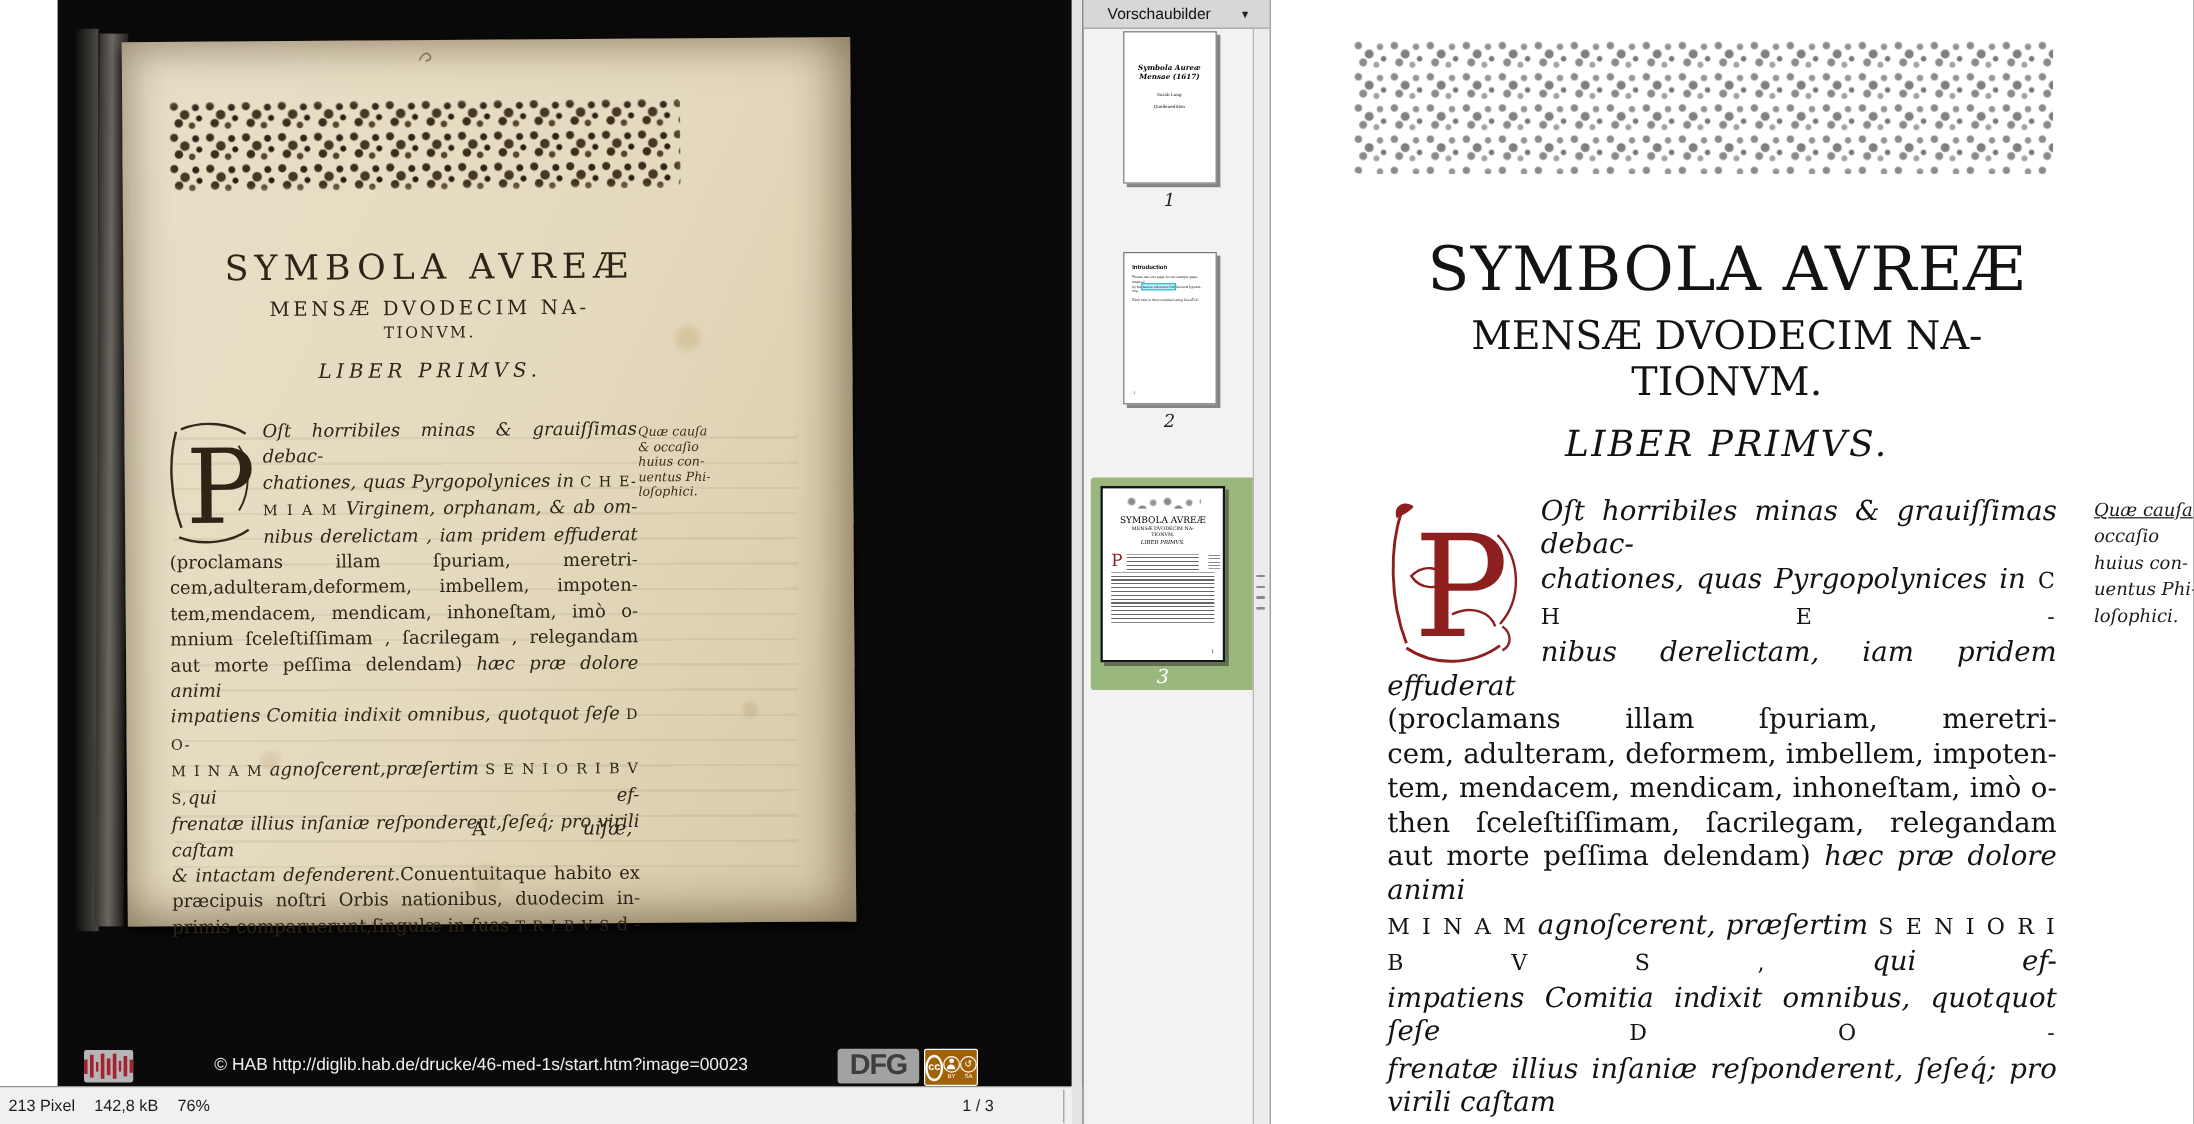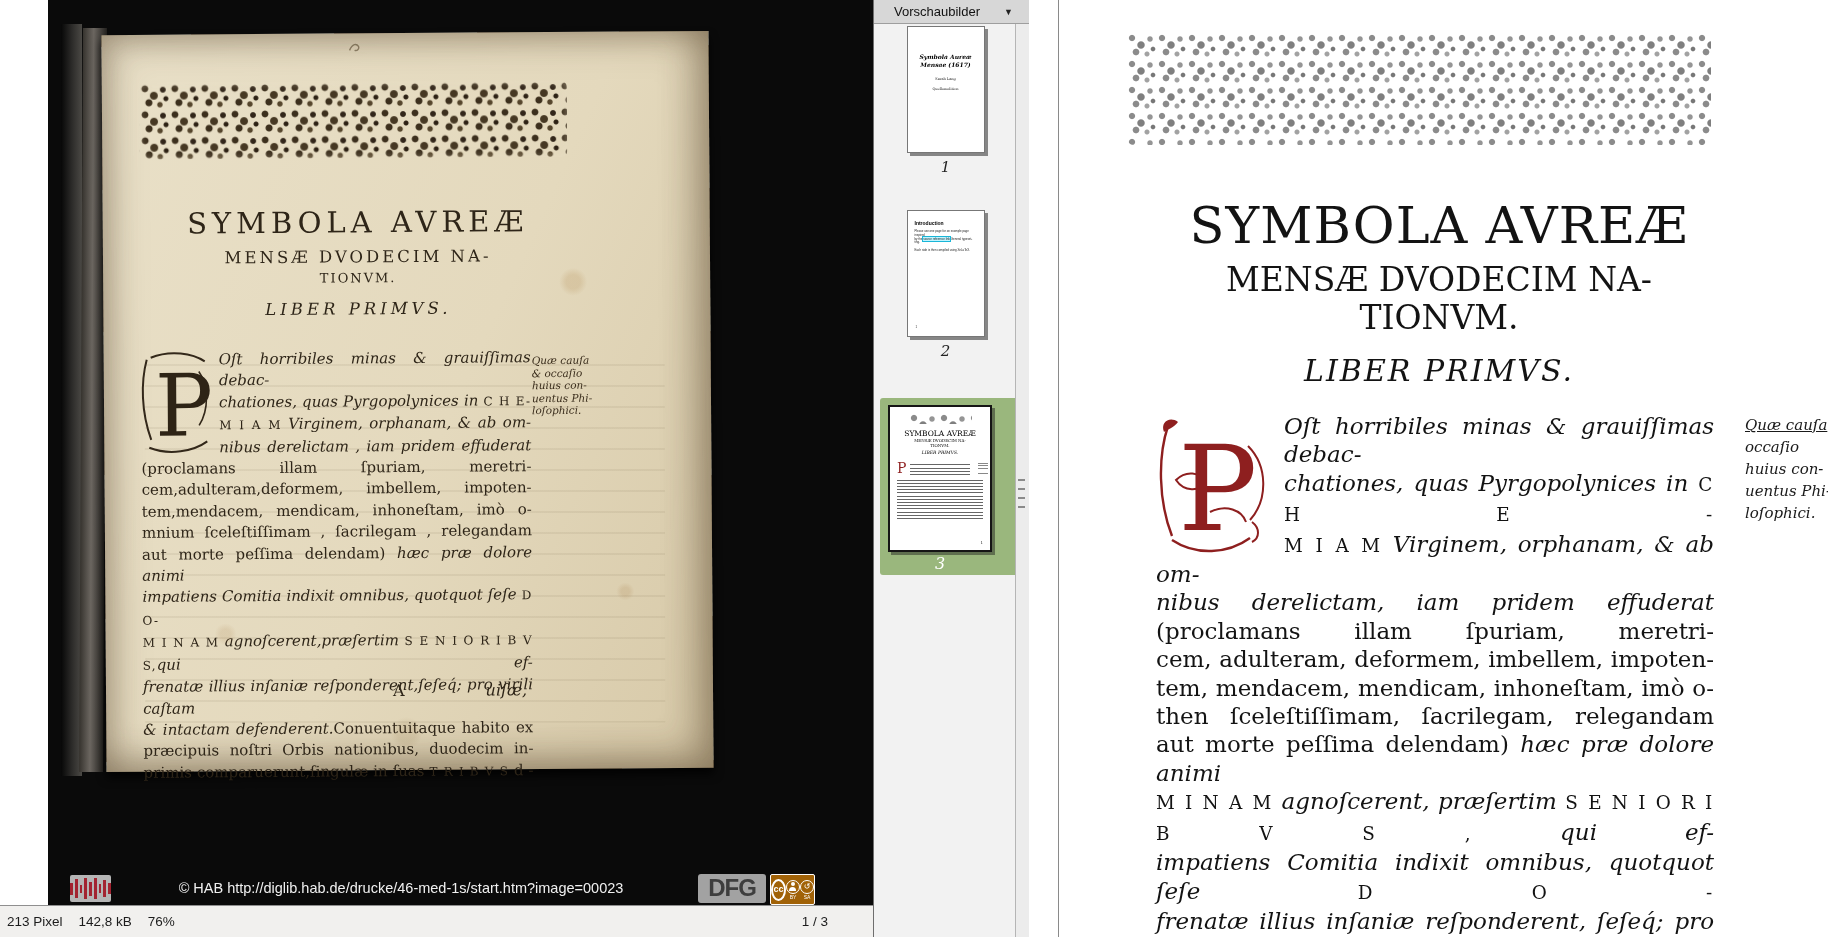--- a/index.html
+++ b/index.html
@@ -78,21 +78,21 @@
 
   
   .statusbar{position:absolute;left:0;top:905px;width:893px;height:32px;background:#f1f0ee;
     border-top:1px solid #8f8f8f;font-size:13.5px;color:#1c1c1c;}
   .statusbar .grp{position:absolute;left:7px;top:8px;display:flex;gap:16px;}
   .status-page{position:absolute;left:755px;top:8px;width:120px;text-align:center;}
   .status-div{position:absolute;left:886px;top:2px;bottom:2px;width:1px;background:#9a9a9a;}
 
   
   .gutter{position:absolute;left:893px;top:0;width:9px;height:937px;background:#e3e3e3;}
-  .panel{position:absolute;left:873px;top:0;width:156px;height:937px;background:#f2f2f2;
+  .panel{position:absolute;left:902px;top:0;width:156px;height:937px;background:#f2f2f2;
     border-left:1px solid #6e6e6e;box-sizing:border-box;}
   .panel-header{position:relative;height:24px;background:#d7d7d7;border-bottom:1px solid #9e9e9e;
     display:flex;align-items:center;justify-content:space-between;padding:0 16px 0 20px;box-sizing:border-box;}
   .panel-header .hl{font-size:13px;color:#111;}
   .panel-header .arr{font-size:9px;color:#222;}
   .splitter{position:absolute;right:0;top:24px;bottom:0;width:13px;background:#ececec;
     border-left:1px solid #b5b5b5;}
   .splitter .grip{position:absolute;left:2px;top:452px;width:7px;height:32px;
     background:repeating-linear-gradient(0deg,#8a8a8a 0 2px,transparent 2px 9px);}
   .thumb-slot{position:absolute;left:0;width:143px;text-align:center;}
@@ -339,21 +339,20 @@
           <path d="M92,30 C112,50 112,84 94,104" stroke="#8e1f1f" stroke-width="2" fill="none"></path>
           <path d="M96,106 C104,112 104,122 96,126" stroke="#8e1f1f" stroke-width="2" fill="none"></path>
           <path d="M20,64 C30,54 44,56 50,66 C44,76 28,76 20,64 Z" fill="none" stroke="#8e1f1f" stroke-width="2"></path>
           <path d="M54,96 C70,88 86,94 90,106" stroke="#8e1f1f" stroke-width="2" fill="none"></path>
           <text x="22" y="114" font-family="DejaVu Serif, serif" font-size="118" fill="#8e1f1f">P</text>
         </svg>
       </div>
       <div>
           <div class="tline"><span class="it">Oſt horribiles minas &amp; grauiſſimas debac-</span></div>
           <div class="tline"><span class="it">chationes, quas Pyrgopolynices in </span><span class="sc">C H E -</span></div>
-          <div class="tline"><span class="sc">M I A M </span><span class="it">Virginem, orphanam, &amp; ab om-</span></div>
           <div class="tline"><span class="it">nibus derelictam, iam pridem effuderat</span></div>
           <div class="tline"><span>(proclamans illam ſpuriam, meretri-</span></div>
           <div class="tline"><span>cem, adulteram, deformem, imbellem, impoten-</span></div>
           <div class="tline"><span>tem, mendacem, mendicam, inhoneſtam, imò o-</span></div>
           <div class="tline"><span>then ſceleſtiſſimam, ſacrilegam, relegandam</span></div>
           <div class="tline"><span>aut morte peſſima delendam) </span><span class="it">hæc præ dolore animi</span></div>
           <div class="tline"><span class="sc">M I N A M </span><span class="it">agnoſcerent, præſertim </span><span class="sc">S E N I O R I B V S ,</span><span class="it"> qui ef-</span></div>
           <div class="tline"><span class="it">impatiens Comitia indixit omnibus, quotquot ſeſe </span><span class="sc">D O -</span></div>
           <div class="tline"><span class="it">frenatæ illius inſaniæ reſponderent, ſeſeq́; pro virili caſtam</span></div>
         </div>

